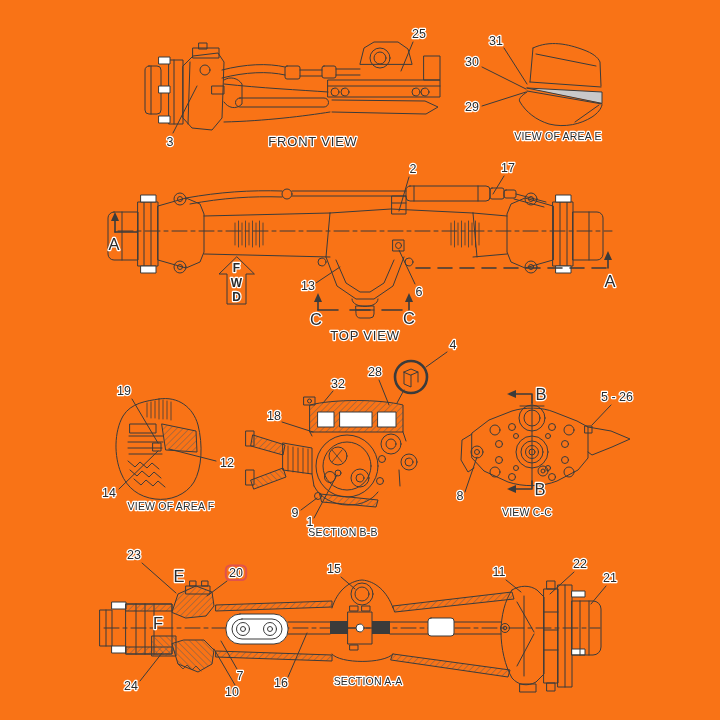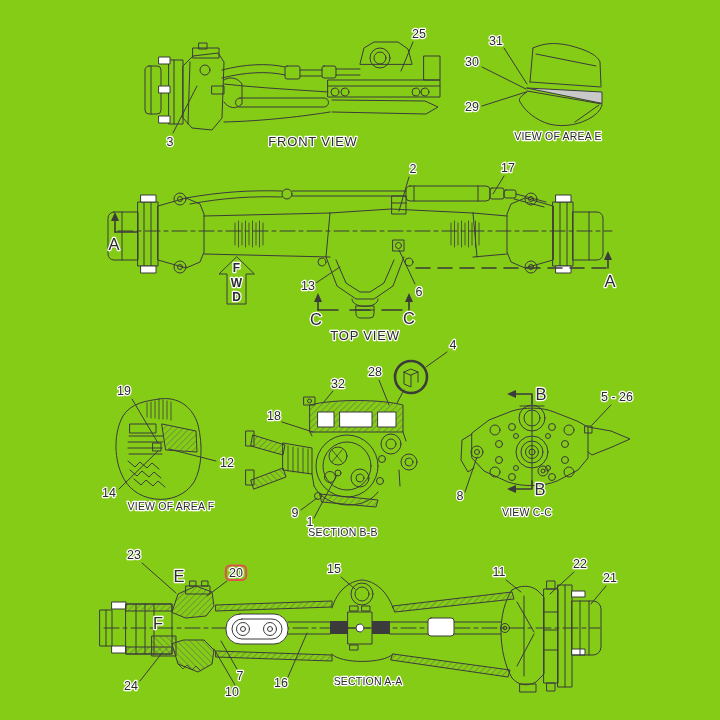--- a/index.html
+++ b/index.html
@@ -1,16 +1,16 @@
 <!DOCTYPE html>
 <html><head>
 <meta charset="utf-8">
 <style>
   html,body{margin:0;padding:0;background:#fff;}
-  .stage{position:relative;width:720px;height:720px;background:#84cc16;overflow:hidden;
+  .stage{position:relative;width:720px;height:720px;background:#f97316;overflow:hidden;
          font-family:"Liberation Sans",sans-serif;}
   svg{position:absolute;left:0;top:0;}
   svg text{fill:#2b2b2b;stroke:#fff;stroke-width:2.4px;paint-order:stroke;
            font-family:"Liberation Sans",sans-serif;text-anchor:middle;}
   .callout{font-size:12.5px;}
   .marker{font-size:16.5px;}
   .title-l{font-size:13px;letter-spacing:.8px;}
   .title-s{font-size:10.5px;letter-spacing:.2px;}
   .fwdtxt{font-size:12px;font-weight:bold;}
   .hl{fill:none;stroke-width:2px;}

